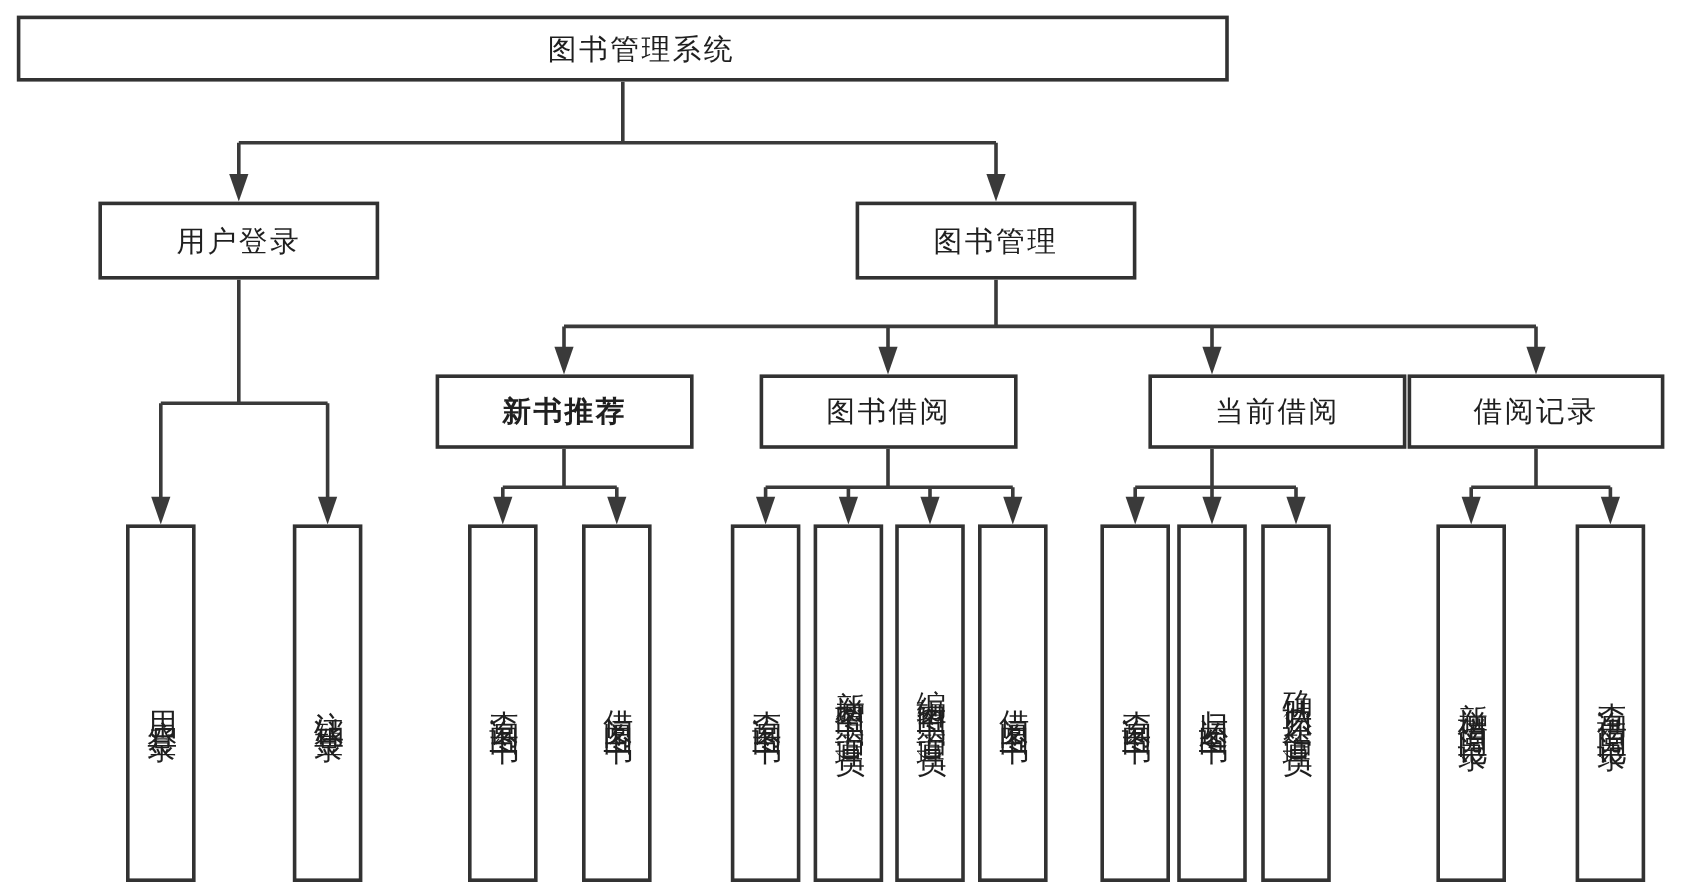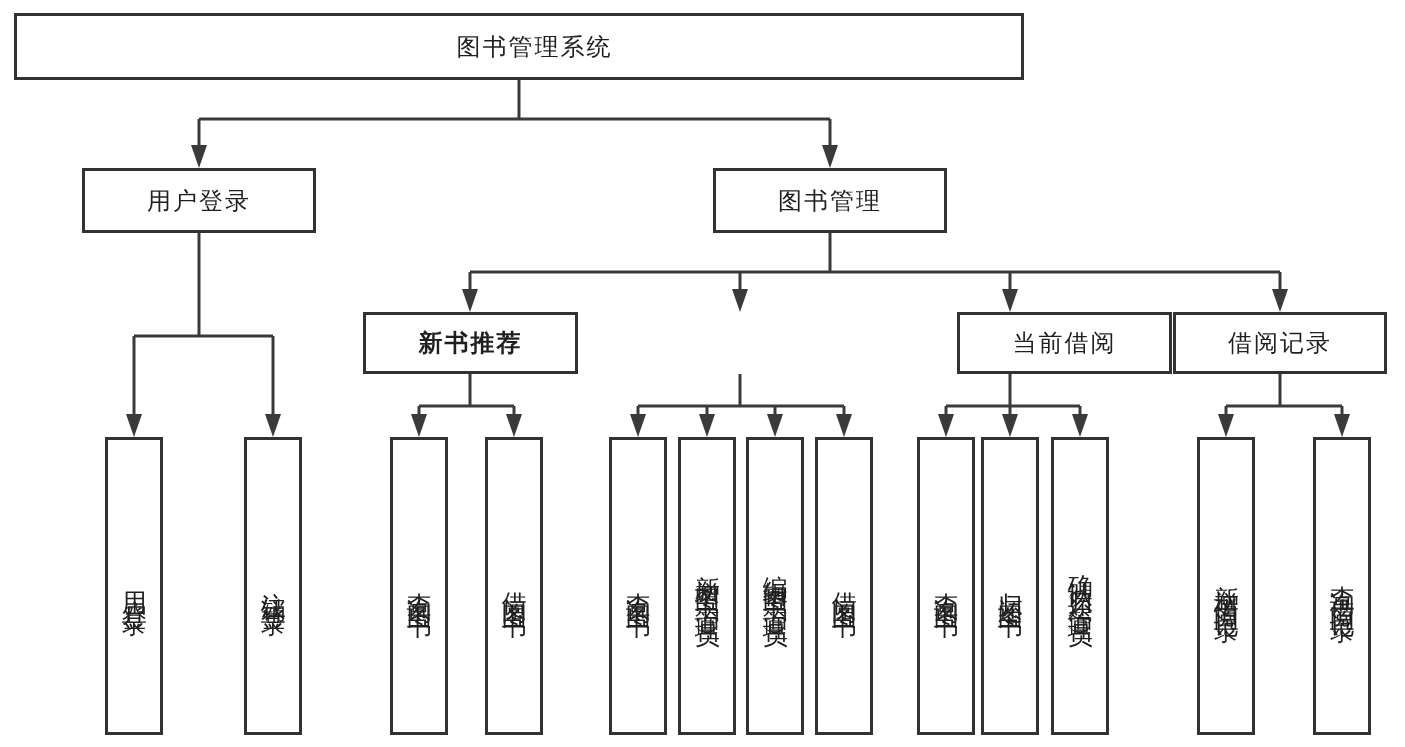--- a/index.html
+++ b/index.html
@@ -77,26 +77,27 @@
     <path d="M1010,374 V406 M946,406 H1080 M946,406 V416 M1010,406 V416 M1080,406 V416"></path>
     <polygon points="938,414 954,414 946,437" fill="#3a3a3a" stroke="none"></polygon>
     <polygon points="1002,414 1018,414 1010,437" fill="#3a3a3a" stroke="none"></polygon>
     <polygon points="1072,414 1088,414 1080,437" fill="#3a3a3a" stroke="none"></polygon>
 
     <path d="M1280,374 V406 M1226,406 H1342 M1226,406 V416 M1342,406 V416"></path>
     <polygon points="1218,414 1234,414 1226,437" fill="#3a3a3a" stroke="none"></polygon>
     <polygon points="1334,414 1350,414 1342,437" fill="#3a3a3a" stroke="none"></polygon>
   </svg>
 
-  <div class="node h-node" style="left:14px; top:13px; width:1010px; height:67px;padding-left:31px;">图书管理系统</div>
+  <div class="node h-node" style="left:14px; top:13px; width:1010px; height:55px;padding-left:31px;">图书管理系统</div>
 
   <div class="node h-node" style="left:82px; top:168px; width:234px; height:65px;">用户登录</div>
   <div class="node h-node" style="left:713px; top:168px; width:234px; height:65px;text-align:center;">图书管理</div>
 
   <div class="node h-node" style="left:363px; top:312px; width:215px; height:62px;font-weight:bold;">新书推荐</div>
+  <div class="node h-node" style="left:633px; top:312px; width:215px; height:62px;">图书借阅</div>
   <div class="node h-node" style="left:957px; top:312px; width:215px; height:62px;">当前借阅</div>
   <div class="node h-node" style="left:1173px; top:312px; width:214px; height:62px;">借阅记录</div>
 
   <div class="node v-node" style="left:105px; top:437px; width:58px; height:298px;">用户登录</div>
   <div class="node v-node" style="left:244px; top:437px; width:58px; height:298px;">注销登录</div>
 
   <div class="node v-node" style="left:390px; top:437px; width:58px; height:298px;">查询图书</div>
   <div class="node v-node" style="left:485px; top:437px; width:58px; height:298px;">借阅图书</div>
 
   <div class="node v-node" style="left:609px; top:437px; width:58px; height:298px;">查询图书</div>

